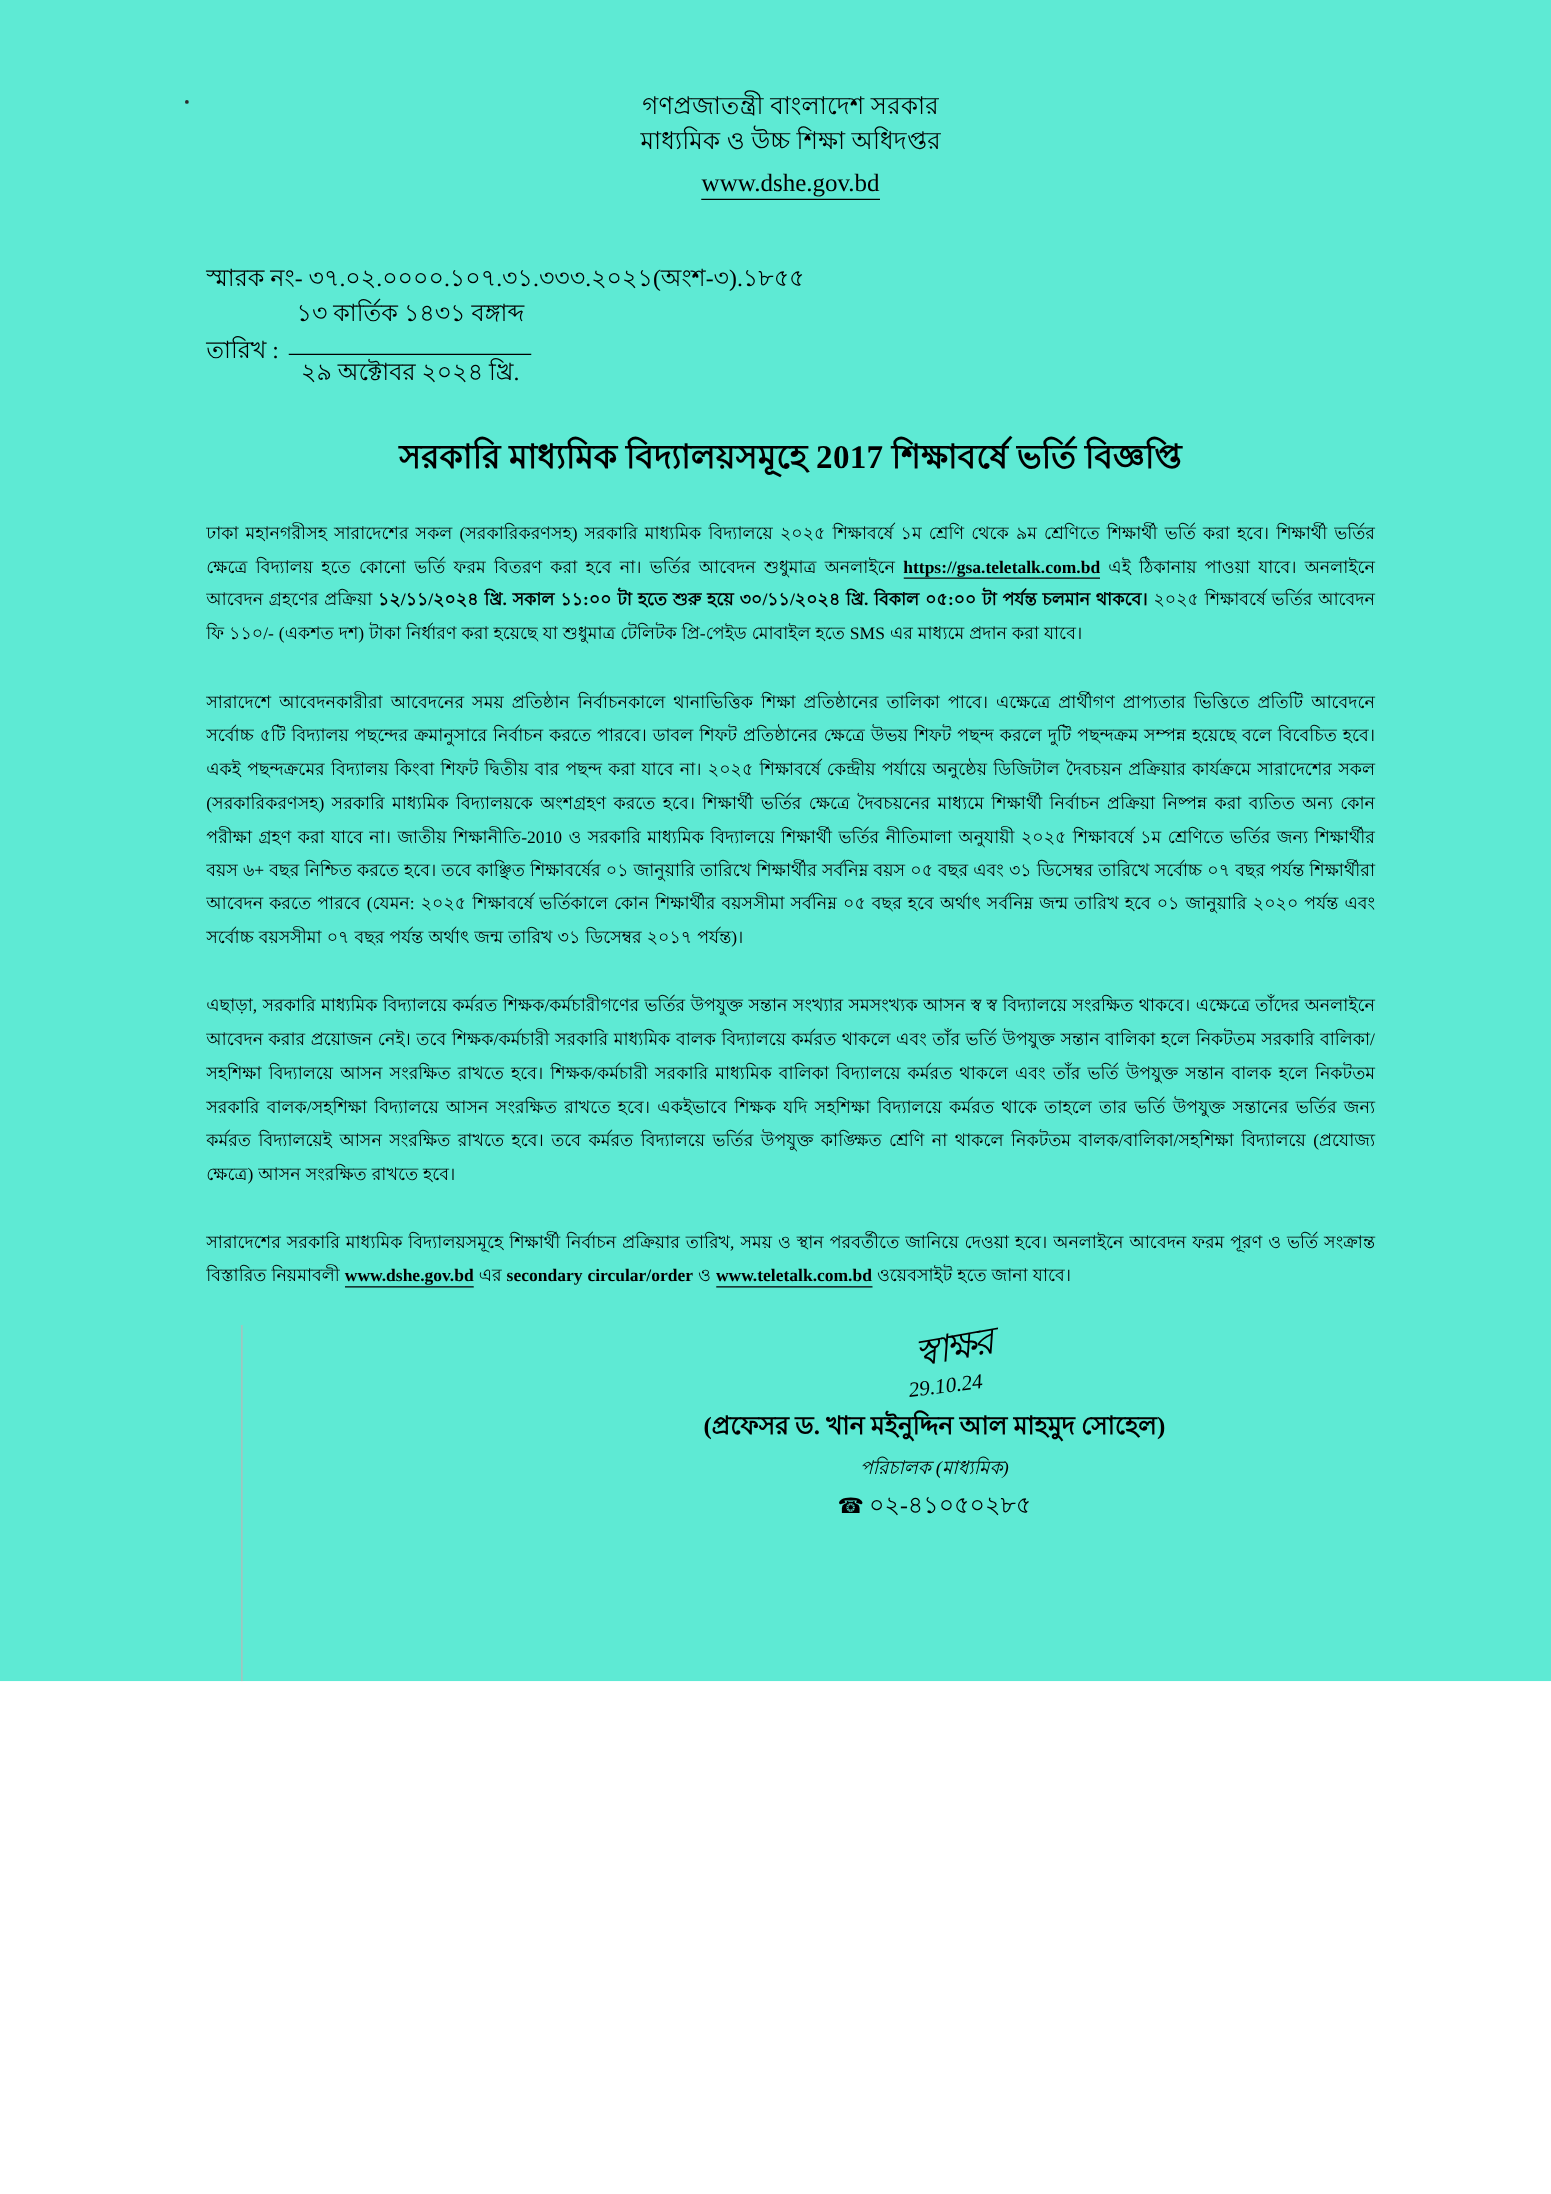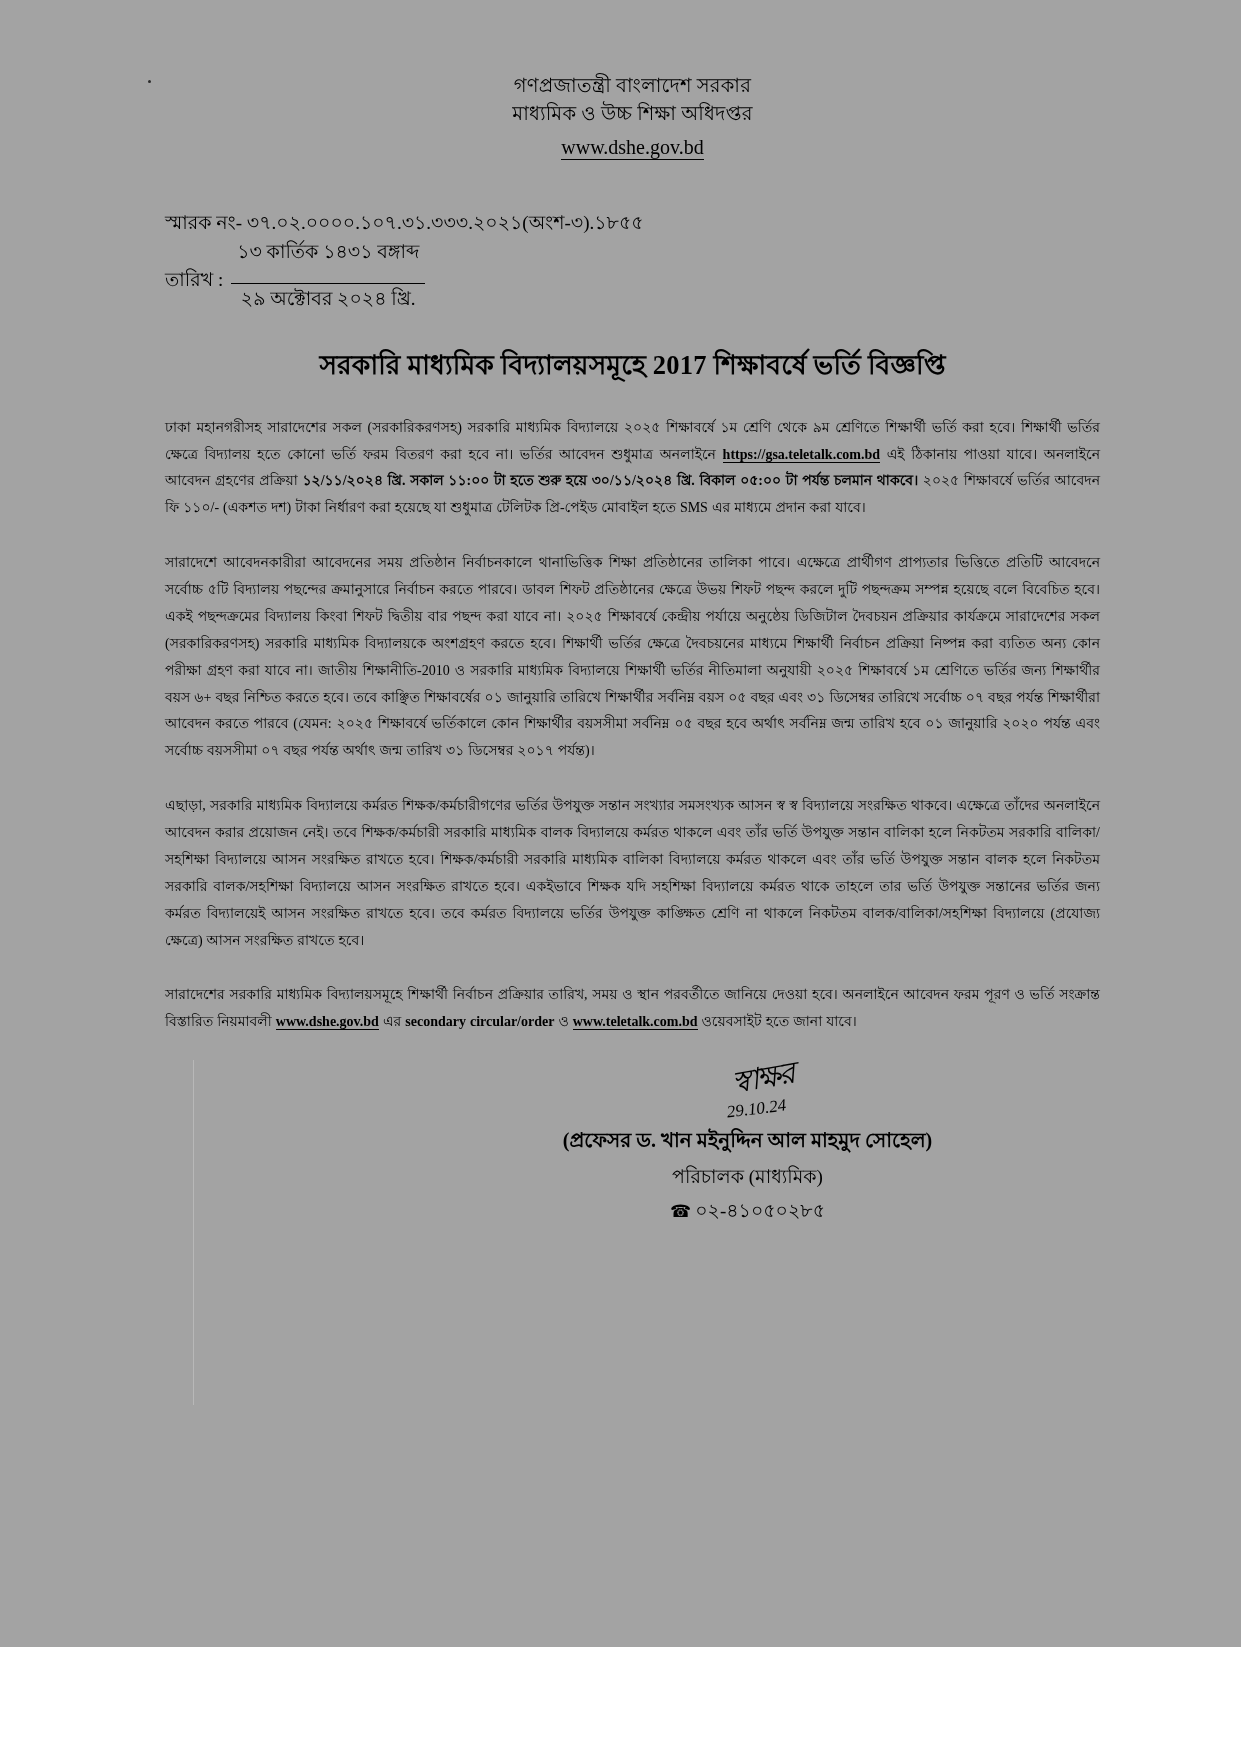--- a/index.html
+++ b/index.html
@@ -8,23 +8,23 @@
     padding: 0;
     background: #ffffff;
   }
   body {
     font-family: "Liberation Serif", "DejaVu Serif", serif;
     color: #000000;
   }
   .page {
     position: relative;
     width: 1241px;
-    height: 1647px;
+    height: 1345px;
     margin: 0 auto;
-    background: #a3a3a3;
+    background: #5eead4;
     overflow: hidden;
     box-sizing: border-box;
   }
   
   .scan-line {
     position: absolute;
     left: 193px;
     top: 1060px;
     width: 1px;
     height: 345px;
@@ -153,22 +153,23 @@
     transform: rotate(-7deg);
     display: block;
     margin: -6px 0 6px 18px;
   }
   .sig-name {
     font-size: 20px;
     font-weight: bold;
     margin-top: 4px;
   }
   .sig-role {
-    font-size: 19px;
+    font-size: 15px;
     margin-top: 4px;
+    font-style: italic;
   }
   .sig-phone {
     font-size: 19px;
     margin-top: 2px;
   }
   .phone-glyph {
     display: inline-block;
     margin-right: 4px;
     font-size: 17px;
   }

